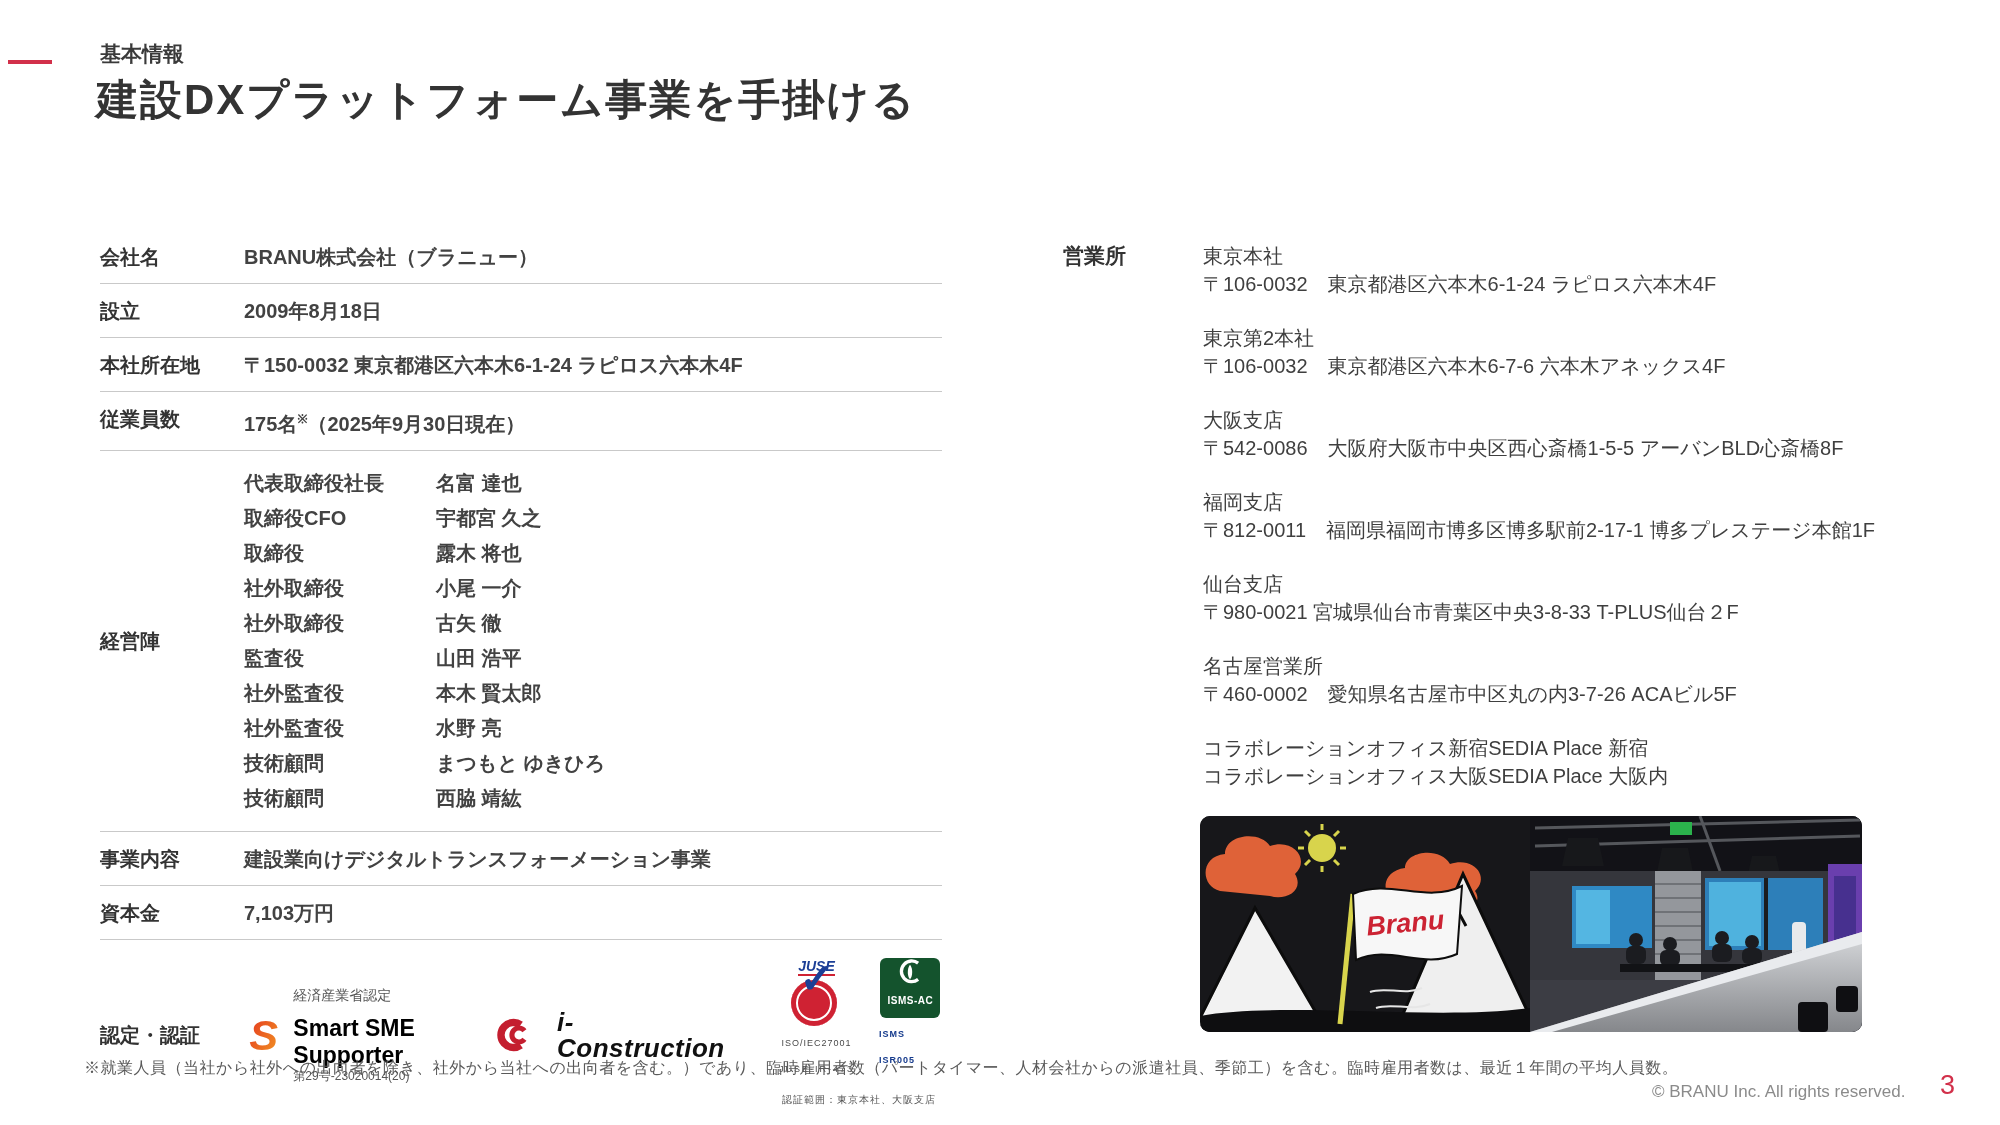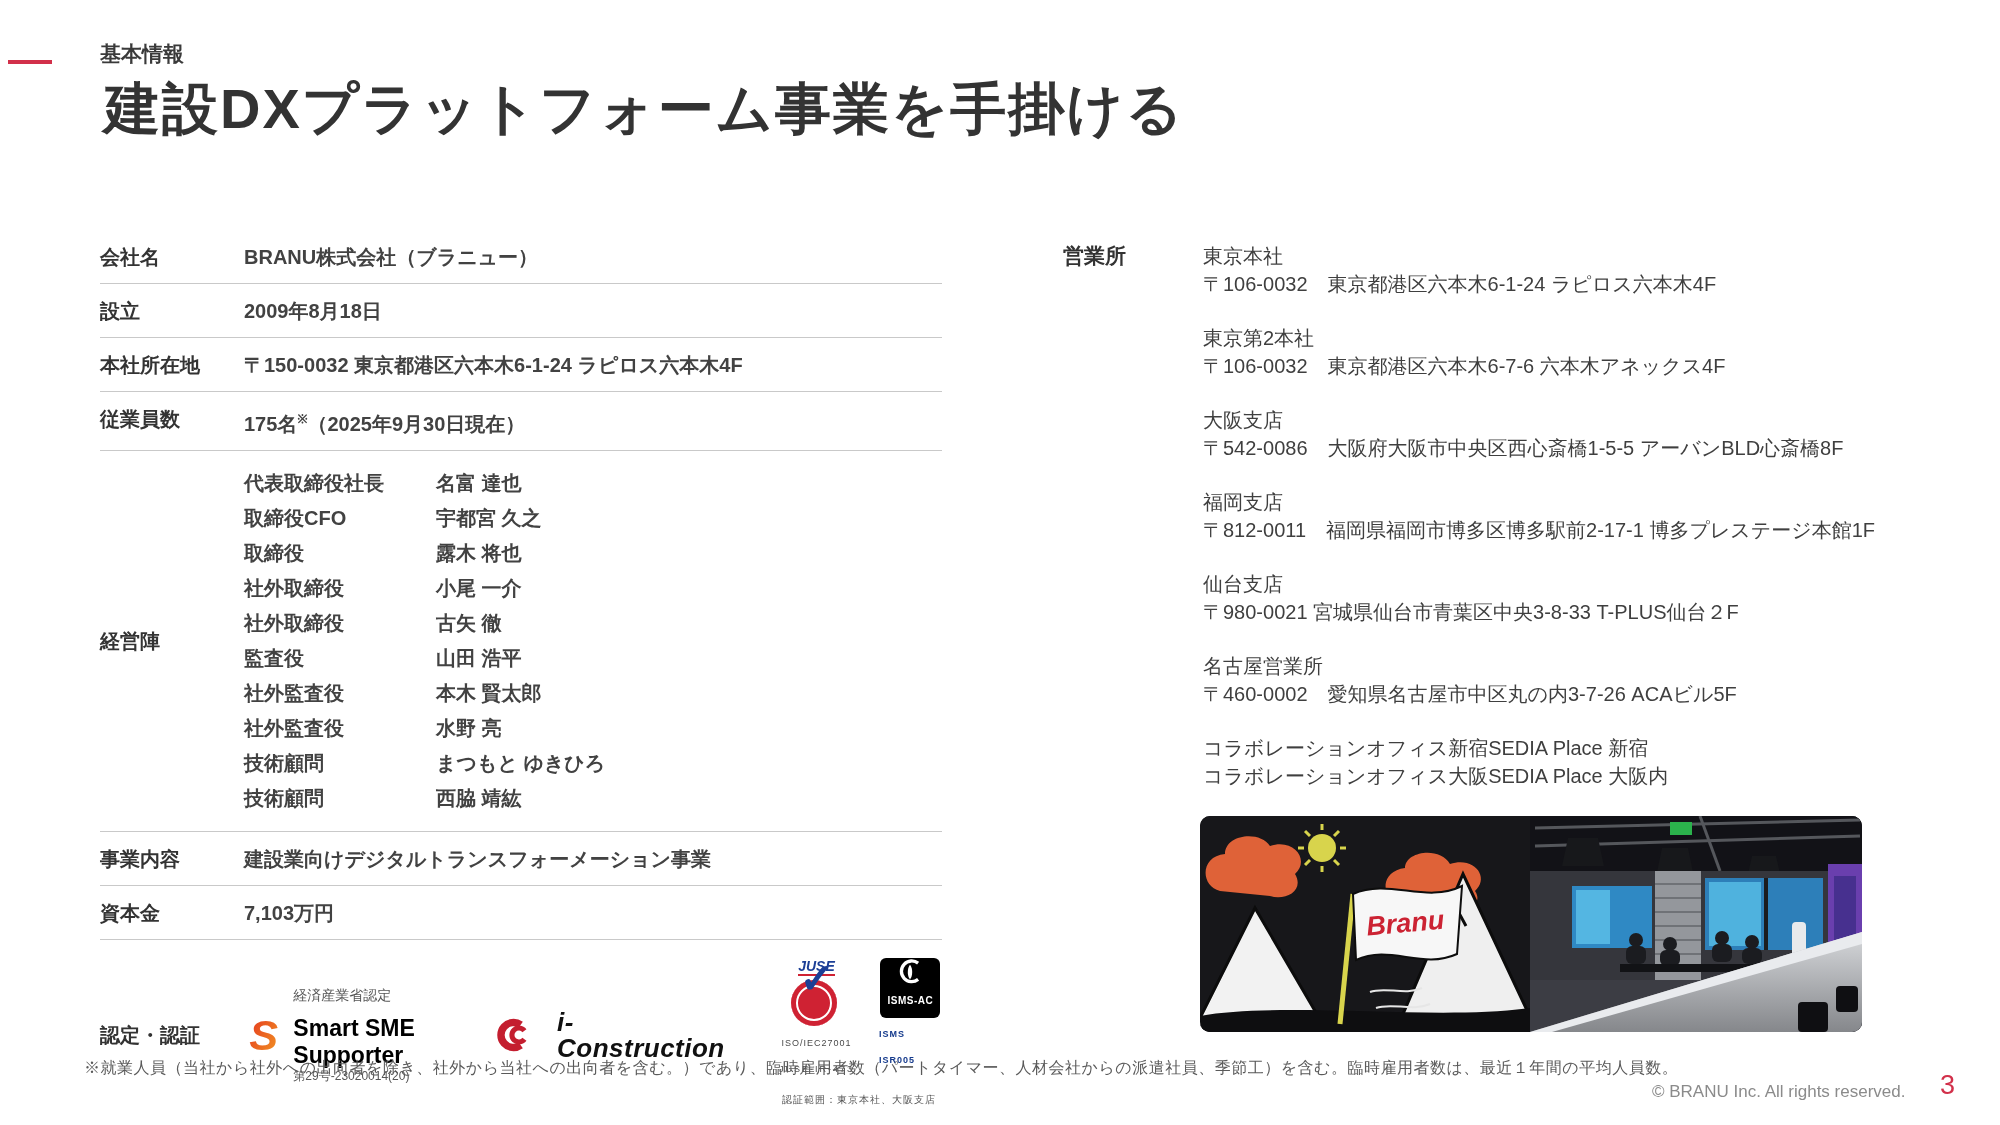--- a/index.html
+++ b/index.html
@@ -2,21 +2,21 @@
 <html><head>
 <meta charset="utf-8">
 <style>
   html,body { margin:0; padding:0; background:#ffffff; }
   .slide {
     position:relative; width:2000px; height:1125px; overflow:hidden;
     background:#ffffff; font-family:"Liberation Sans", sans-serif; color:#3a3a3a;
   }
   .accent-line { position:absolute; left:8px; top:60px; width:44px; height:4px; background:#d2304a; }
   .eyebrow { position:absolute; left:100px; top:40px; font-size:21px; font-weight:bold; color:#3a3a3a; }
-  .title { position:absolute; left:104px; top:72px; font-size:56px; font-weight:bold; color:#333333; letter-spacing:2px; }
+  .title { position:absolute; left:96px; top:72px; font-size:42px; font-weight:bold; color:#333333; letter-spacing:2px; }
 
   
   .info-table { position:absolute; left:100px; top:230px; width:842px; }
   .t-row { display:flex; align-items:flex-start; padding:14px 0 13px; border-bottom:1px solid #c9c9c9; font-size:20px; line-height:26px; }
   .t-row.last { border-bottom:2px solid #9a9a9a; }
   .t-label { width:144px; flex-shrink:0; font-weight:bold; color:#333333; }
   .t-value { color:#424242;font-weight:bold; }
   .sup { font-size:12px; vertical-align:super; }
   .t-row.mgmt { align-items:center; padding:15px 0; }
   .mgmt-row { display:flex; line-height:35px; }
@@ -34,21 +34,21 @@
   .icon-construction { display:flex; align-items:center; gap:24px; }
   .icon-construction-text { font-size:26px; font-weight:bold; font-style:italic; color:#111; letter-spacing:0.5px; }
   .juse { display:flex; flex-direction:column; align-items:center; width:84px; }
   .juse-name { font-size:14px; font-weight:bold; font-style:italic; color:#1c3f96; border-bottom:2px solid #cf2233; line-height:16px; }
   .juse-mark { position:relative; width:50px; height:50px; margin-top:2px; }
   .juse-disc { position:absolute; left:0; top:2px; width:46px; height:46px; border-radius:50%; background:#cf2233; box-shadow:inset 0 0 0 5px #cf2233, inset 0 0 0 7px #ffffff; }
   .juse-check { position:absolute; left:8px; top:-12px; font-size:42px; font-weight:bold; color:#1c3f96; }
   .juse-l1 { font-size:9px; color:#4a4a4a; letter-spacing:1px; margin-top:2px; }
   .juse-l2 { font-size:9px; color:#4a4a4a; letter-spacing:2px; }
   .isms { display:flex; flex-direction:column; align-items:center; }
-  .isms-box { width:60px; height:60px; background:#000000; border-radius:6px; display:flex; flex-direction:column; align-items:center; justify-content:flex-end; padding-bottom:4px; box-sizing:border-box; }
+  .isms-box { width:60px; height:60px; background:#14532d; border-radius:6px; display:flex; flex-direction:column; align-items:center; justify-content:flex-end; padding-bottom:4px; box-sizing:border-box; }
   .isms-box svg { margin-bottom:2px; }
   .isms-name { color:#ffffff; font-size:10px; font-weight:bold; letter-spacing:0.5px; }
   .isms-sub { font-size:9px; font-weight:bold; color:#153a8c; margin-top:3px; letter-spacing:1px; }
   .cert-right { display:flex; flex-direction:column; align-items:center; }
   .cert-right-row { display:flex; align-items:flex-start; gap:22px; }
   .scope-note { font-size:10px; color:#555; margin-top:5px; letter-spacing:1px; }
 
   
   .offices-label { position:absolute; left:1063px; top:242px; font-size:21px; font-weight:bold; color:#333; }
   .offices { position:absolute; left:1203px; top:242px; width:720px; font-size:20px; color:#3f3f3f; }

